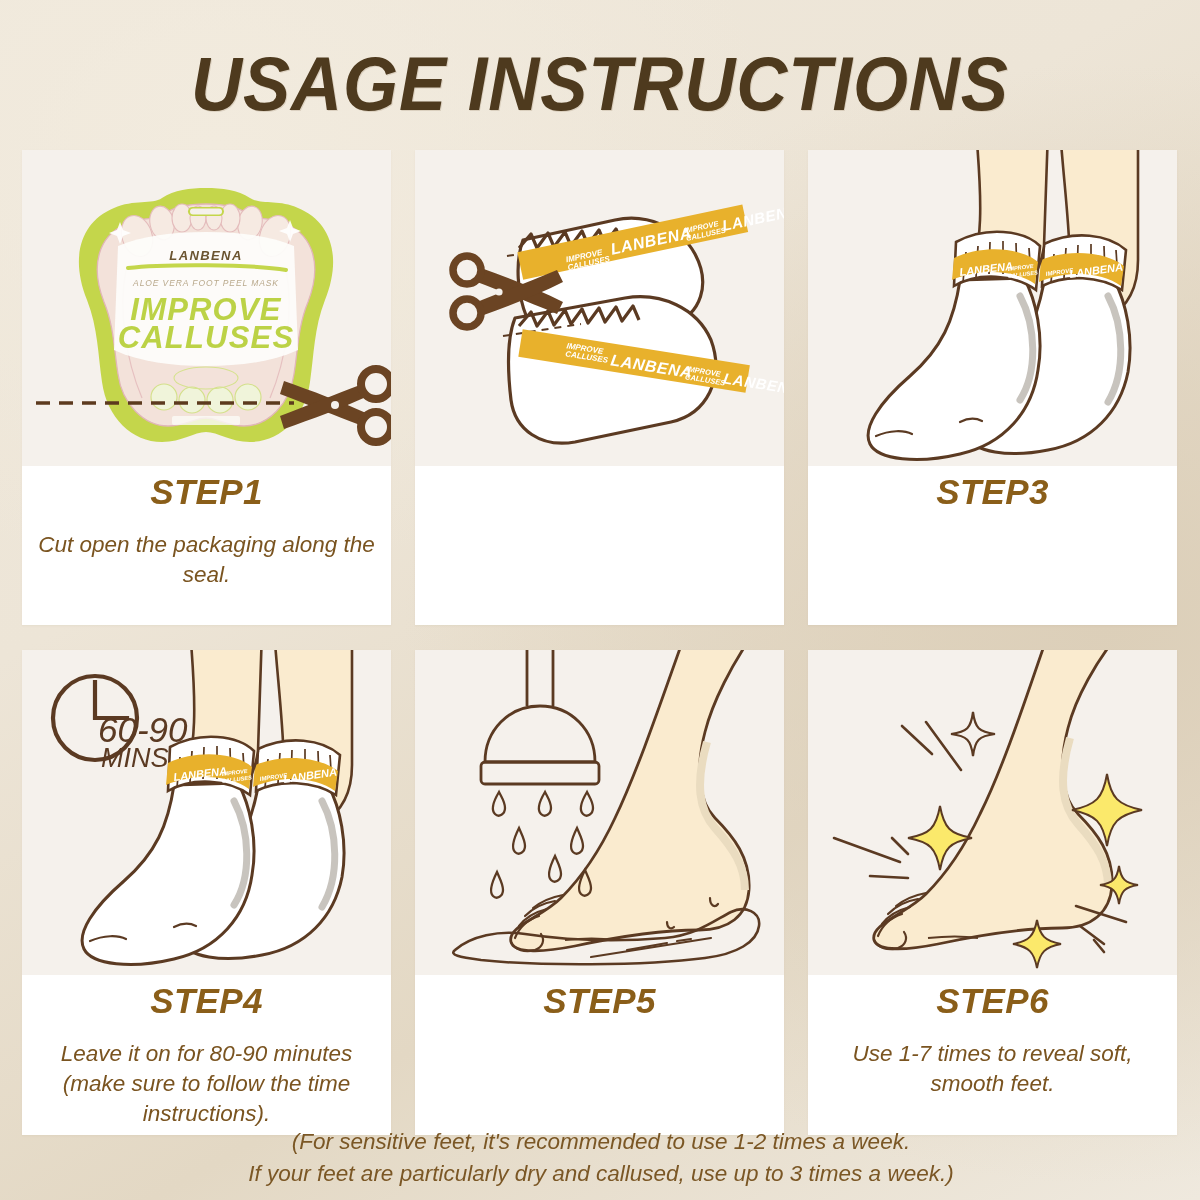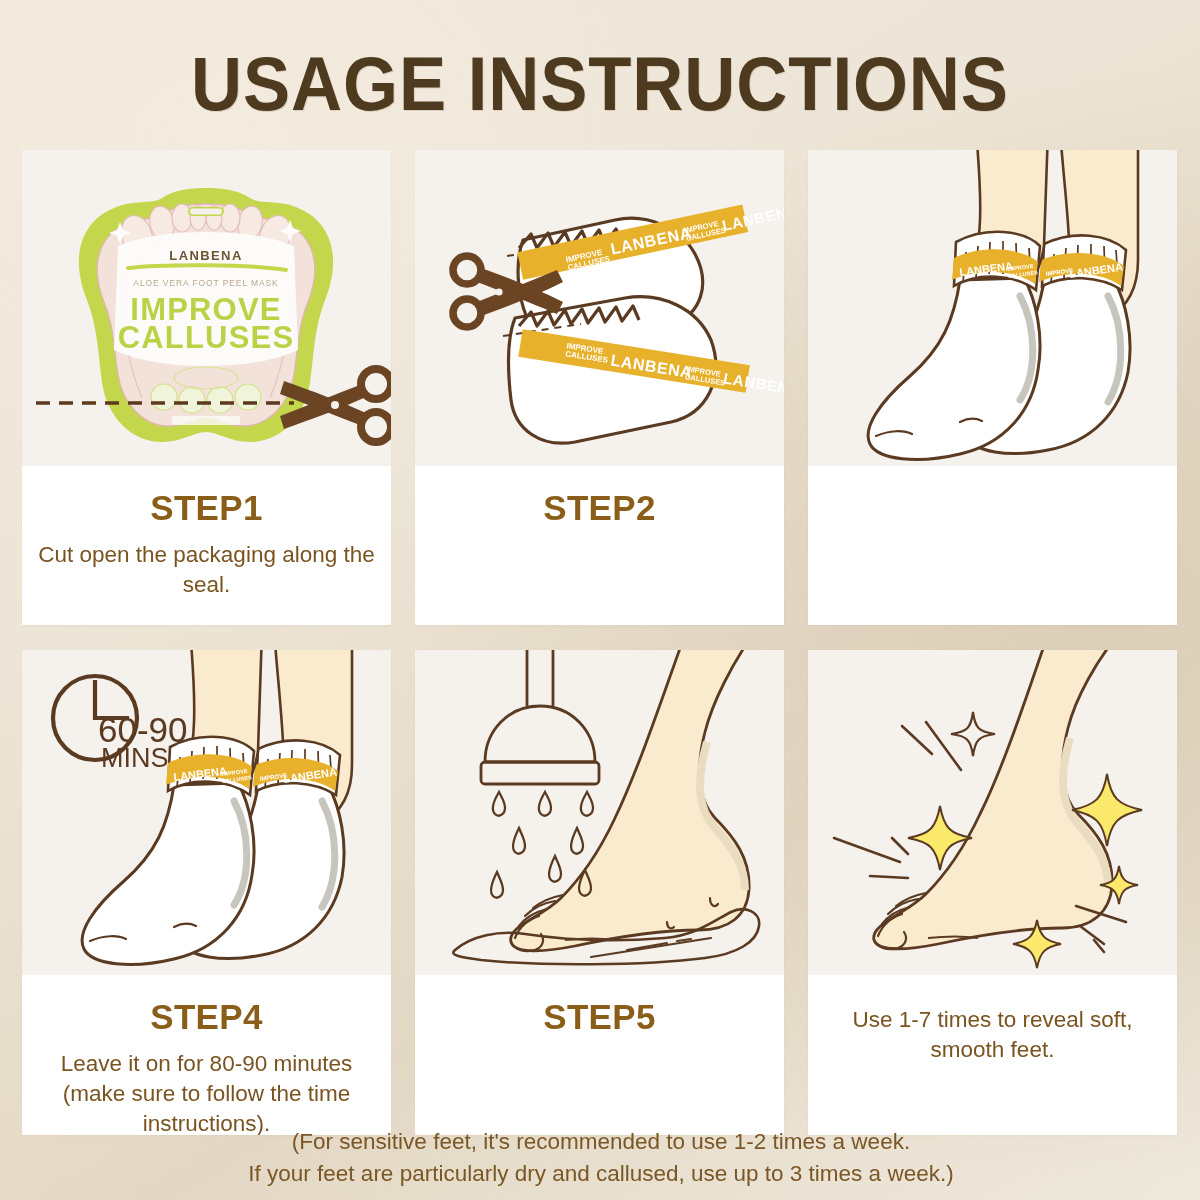--- a/index.html
+++ b/index.html
@@ -5,21 +5,21 @@
   * { margin:0; padding:0; box-sizing:border-box; }
   html,body { width:1200px; height:1200px; }
   body{
     font-family:"Liberation Sans", sans-serif;
     background:
       radial-gradient(ellipse 900px 700px at 18% 12%, #F2EBDE 0%, rgba(242,235,222,0) 62%),
       radial-gradient(ellipse 1000px 800px at 92% 52%, #DCCFB9 0%, rgba(220,207,185,0) 70%),
       linear-gradient(150deg, #EFE8DB 0%, #EDE5D7 35%, #E3D8C4 68%, #EFE9DE 100%);
     position:relative; overflow:hidden;
   }
-  .page{ position:absolute; inset:0; }
+  .page{ position:absolute; inset:0;font-style:italic; }
 
   
   .title{
     position:absolute; top:42px; left:0; width:1200px;
     text-align:center;
     font-family:"Liberation Sans", sans-serif;
     font-weight:700; font-size:76px; line-height:84px;
     letter-spacing:1px;
     color:#4E3A1E;
     transform:scaleX(0.93); transform-origin:50% 50%;
@@ -33,27 +33,27 @@
     display:grid;
     grid-template-columns:repeat(3, 369px);
     grid-template-rows:475px 485px;
     gap:25px 24px;
   }
   .card{ display:flex; flex-direction:column; background:#FFFFFF; overflow:hidden;
          box-shadow:0 1px 2px rgba(120,100,70,.06); }
   .illus{ position:relative; background:#F5F1EC; overflow:hidden; flex:0 0 auto; }
   .r1 .illus{ height:316px; }
   .r2 .illus{ height:325px; }
-  .cap{ flex:1 1 auto; background:#fff; padding:20px 16px 10px; text-align:center; }
+  .cap{ flex:1 1 auto; background:#fff; padding:4px 16px 10px; text-align:center; }
   .steplabel{
     font-weight:700; font-size:35px; line-height:44px; color:#8A5E19;
     letter-spacing:.3px;
   }
   .captext{
-    margin-top:10px;
+    margin-top:16px;
     font-size:22.5px; line-height:30px; color:#7A5420; font-weight:400;
   }
 
   
   .footer{
     position:absolute; left:1px; top:1126px; width:1200px; text-align:center;
     color:#7B5725; font-size:22.5px; line-height:32px;
   }
 
   svg{ display:block; }
@@ -187,21 +187,20 @@
           <g fill="#6B4423">
             <path d="M66 118 C94 128 124 140 148 152 L142 164 C118 154 88 142 62 132 Z"></path>
             <path d="M66 166 C94 156 124 144 148 132 L142 120 C118 130 88 142 62 152 Z"></path>
             <circle cx="52" cy="120" r="14" fill="none" stroke="#6B4423" stroke-width="7.5"></circle>
             <circle cx="52" cy="163" r="14" fill="none" stroke="#6B4423" stroke-width="7.5"></circle>
             <circle cx="84" cy="142" r="3.6" fill="#F5F1EC"></circle>
           </g>
         </svg>
       </div>
       <div class="cap">
-        <div class="steplabel">STEP2</div>
       </div>
     </div>
 
     <div class="card r1">
       <div class="illus">
         <svg viewBox="0 0 369 316" width="369" height="316">
           <defs>
             <clipPath id="c3">
                 <rect x="0" y="0" width="369" height="316"></rect>
               </clipPath>
@@ -251,20 +250,21 @@
             <g>
               <path d="M146 108 C176 94 214 98 230 112 L227 134 C208 120 172 118 144 130 Z" fill="#E8B12C"></path>
               <text x="152" y="126" font-family="Liberation Sans, sans-serif" font-size="11" font-weight="700" fill="#FFFFFF" transform="rotate(-7 152 126)">LANBENA</text>
               <text x="200" y="121" font-family="Liberation Sans, sans-serif" font-size="5.6" font-weight="700" fill="#FFFFFF" transform="rotate(-7 200 121)">IMPROVE</text>
               <text x="200" y="128" font-family="Liberation Sans, sans-serif" font-size="5.6" font-weight="700" fill="#FFFFFF" transform="rotate(-7 200 128)">CALLUSES</text>
             </g>
           </g>
         </svg>
       </div>
       <div class="cap">
+        <div class="steplabel">STEP3</div>
       </div>
     </div>
 
     <div class="card r2">
       <div class="illus">
         <svg viewBox="0 0 369 325" width="369" height="325">
           <defs>
               <clipPath id="c4">
                 <rect x="0" y="0" width="369" height="325"></rect>
               </clipPath>
@@ -428,20 +428,21 @@
               <line x1="84" y1="188" x2="100" y2="204"></line>
               <line x1="62" y1="226" x2="100" y2="228"></line>
               <line x1="268" y1="256" x2="318" y2="272"></line>
               <line x1="272" y1="276" x2="296" y2="294"></line>
               <line x1="286" y1="290" x2="296" y2="302"></line>
             </g>
           </g>
         </svg>
       </div>
       <div class="cap">
+        <div class="steplabel">STEP6</div>
         <div class="captext">Use 1-7 times to reveal soft, smooth feet.</div>
       </div>
     </div>
 
   </div>
 
   <div class="footer">
     <div>(For sensitive feet, it's recommended to use 1-2 times a week.</div>
     <div>If your feet are particularly dry and callused, use up to 3 times a week.)</div>
   </div>

